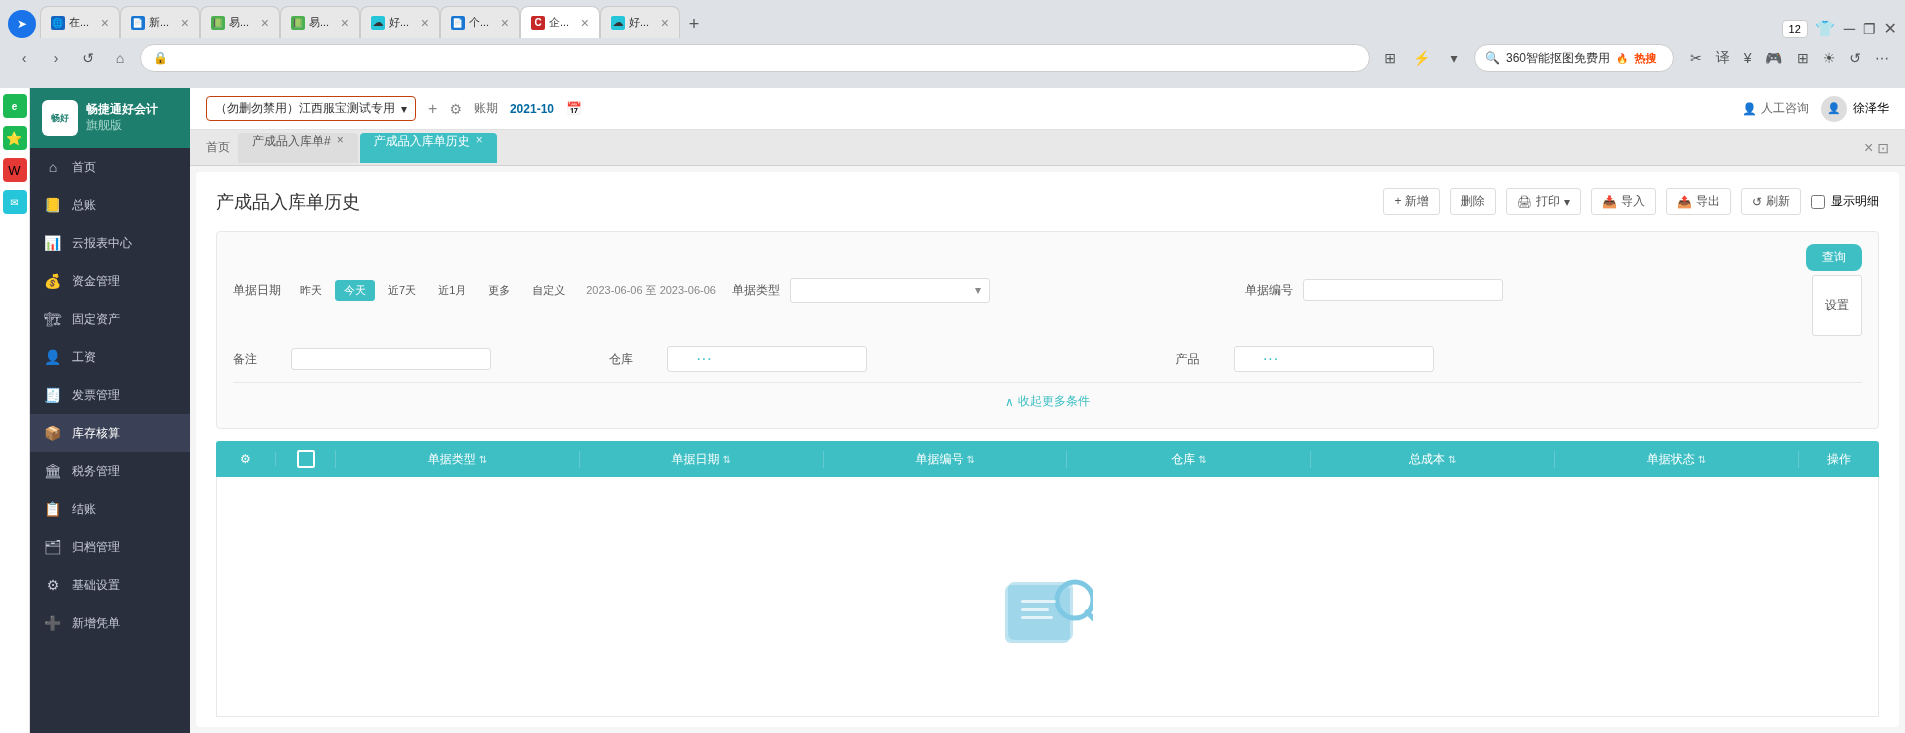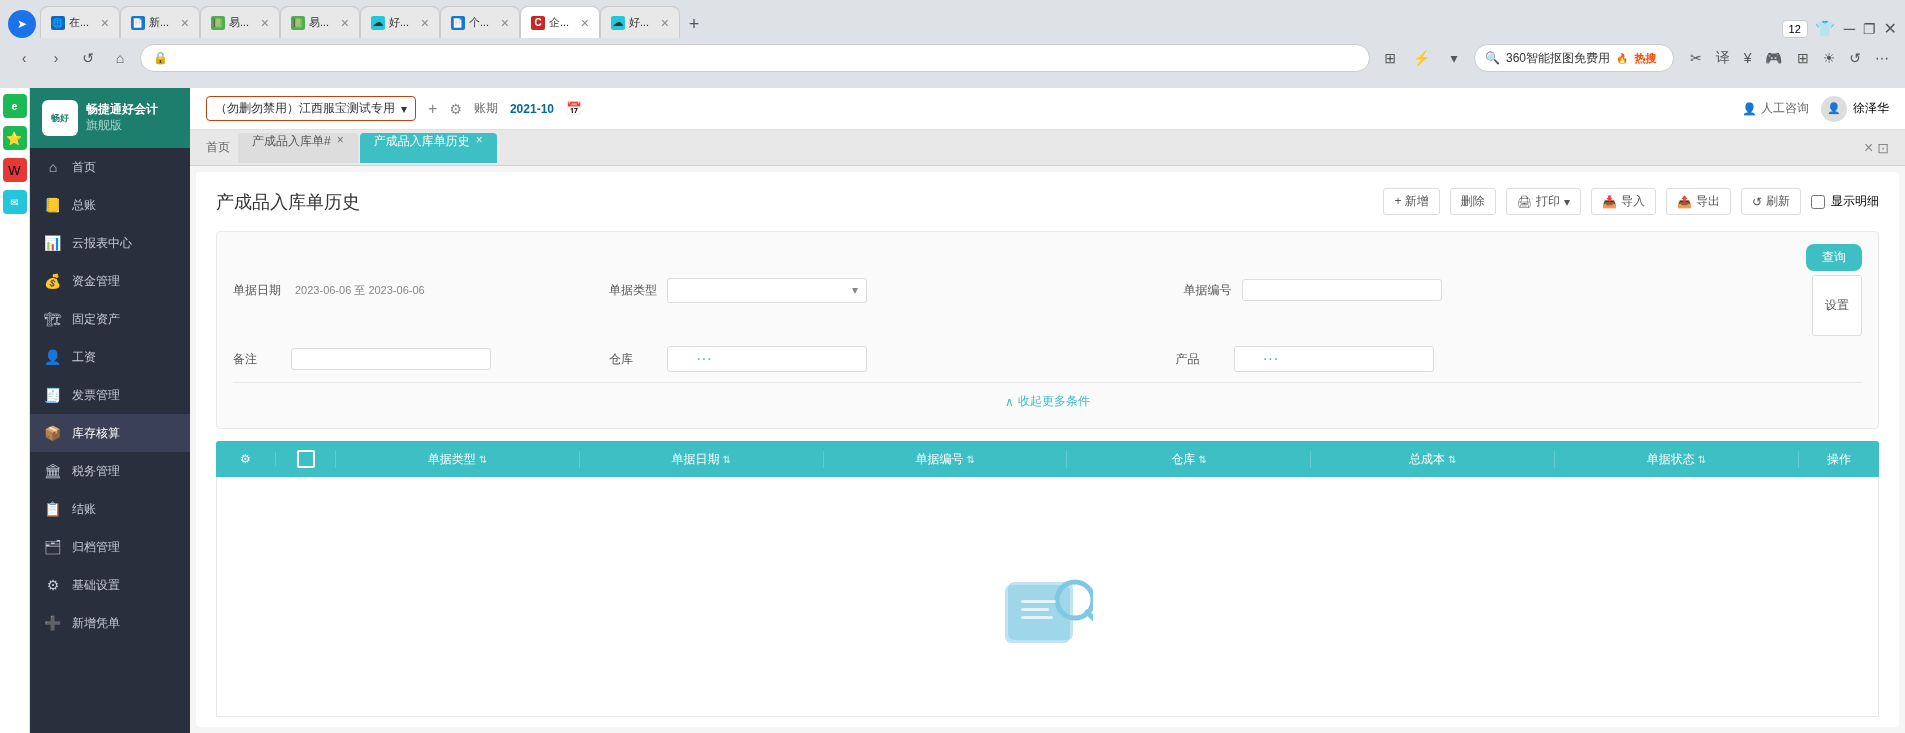--- a/index.html
+++ b/index.html
@@ -352,20 +352,28 @@
           </div>
         </div>
       </div>
 
       <div class="filter-section">
 
         <div class="filter-row">
 
           <div style="display:flex;align-items:center;gap:8px;min-width:360px;">
             <span class="filter-label">单据日期</span>
+            <div class="filter-date-options">
+              <span class="date-opt">昨天</span>
+              <span class="date-opt active">今天</span>
+              <span class="date-opt">近7天</span>
+              <span class="date-opt">近1月</span>
+              <span class="date-opt">更多</span>
+              <span class="date-opt">自定义</span>
+            </div>
             <span class="date-range">2023-06-06 至 2023-06-06</span>
           </div>
 
           <div style="display:flex;align-items:center;gap:8px;flex:1;">
             <span class="filter-label">单据类型</span>
             <div class="filter-select">
               <span style="color:#aaa;">　</span>
               <span class="filter-select-arrow">▾</span>
             </div>
           </div>

